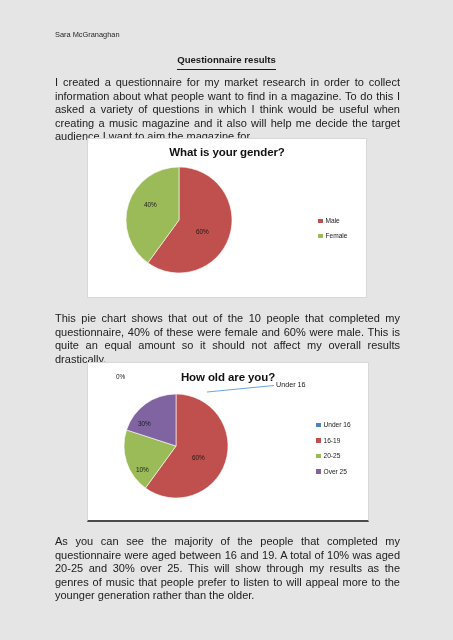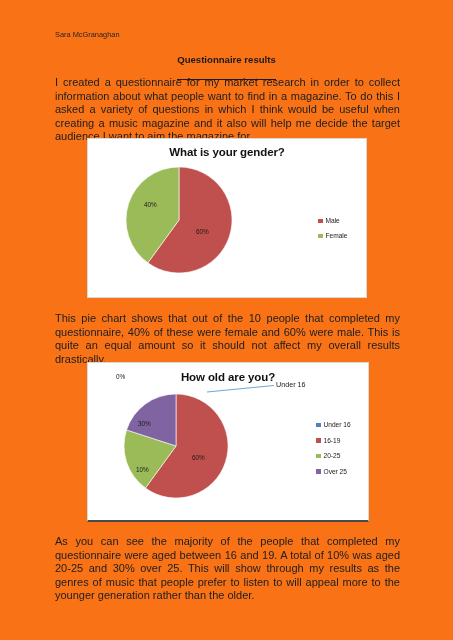--- a/index.html
+++ b/index.html
@@ -13,21 +13,21 @@
     overflow: hidden;
     font-family: "Liberation Sans", sans-serif;
     color: #1a1a1a;
     -webkit-font-smoothing: antialiased;
   }
 
   .page {
     position: relative;
     width: 453px;
     height: 640px;
-    background: #f97316;
+    background: #e5e5e5;
     box-sizing: border-box;
   }
 
   
   .doc-header {
     position: absolute;
     left: 55px;
     top: 29px;
     font-size: 7.4px;
     line-height: 11px;
@@ -40,21 +40,21 @@
     left: 0;
     right: 0;
     top: 54px;
     text-align: center;
     font-size: 9.6px;
     font-weight: bold;
     color: #1a1a1a;
   }
   .doc-title span {
     border-bottom: 1px solid #1a1a1a;
-    padding-bottom: 14px;
+    padding-bottom: 4px;
   }
 
   .para {
     position: absolute;
     left: 55px;
     width: 345px;
     font-size: 11px;
     line-height: 13.6px;
     text-align: justify;
     color: #202020;

